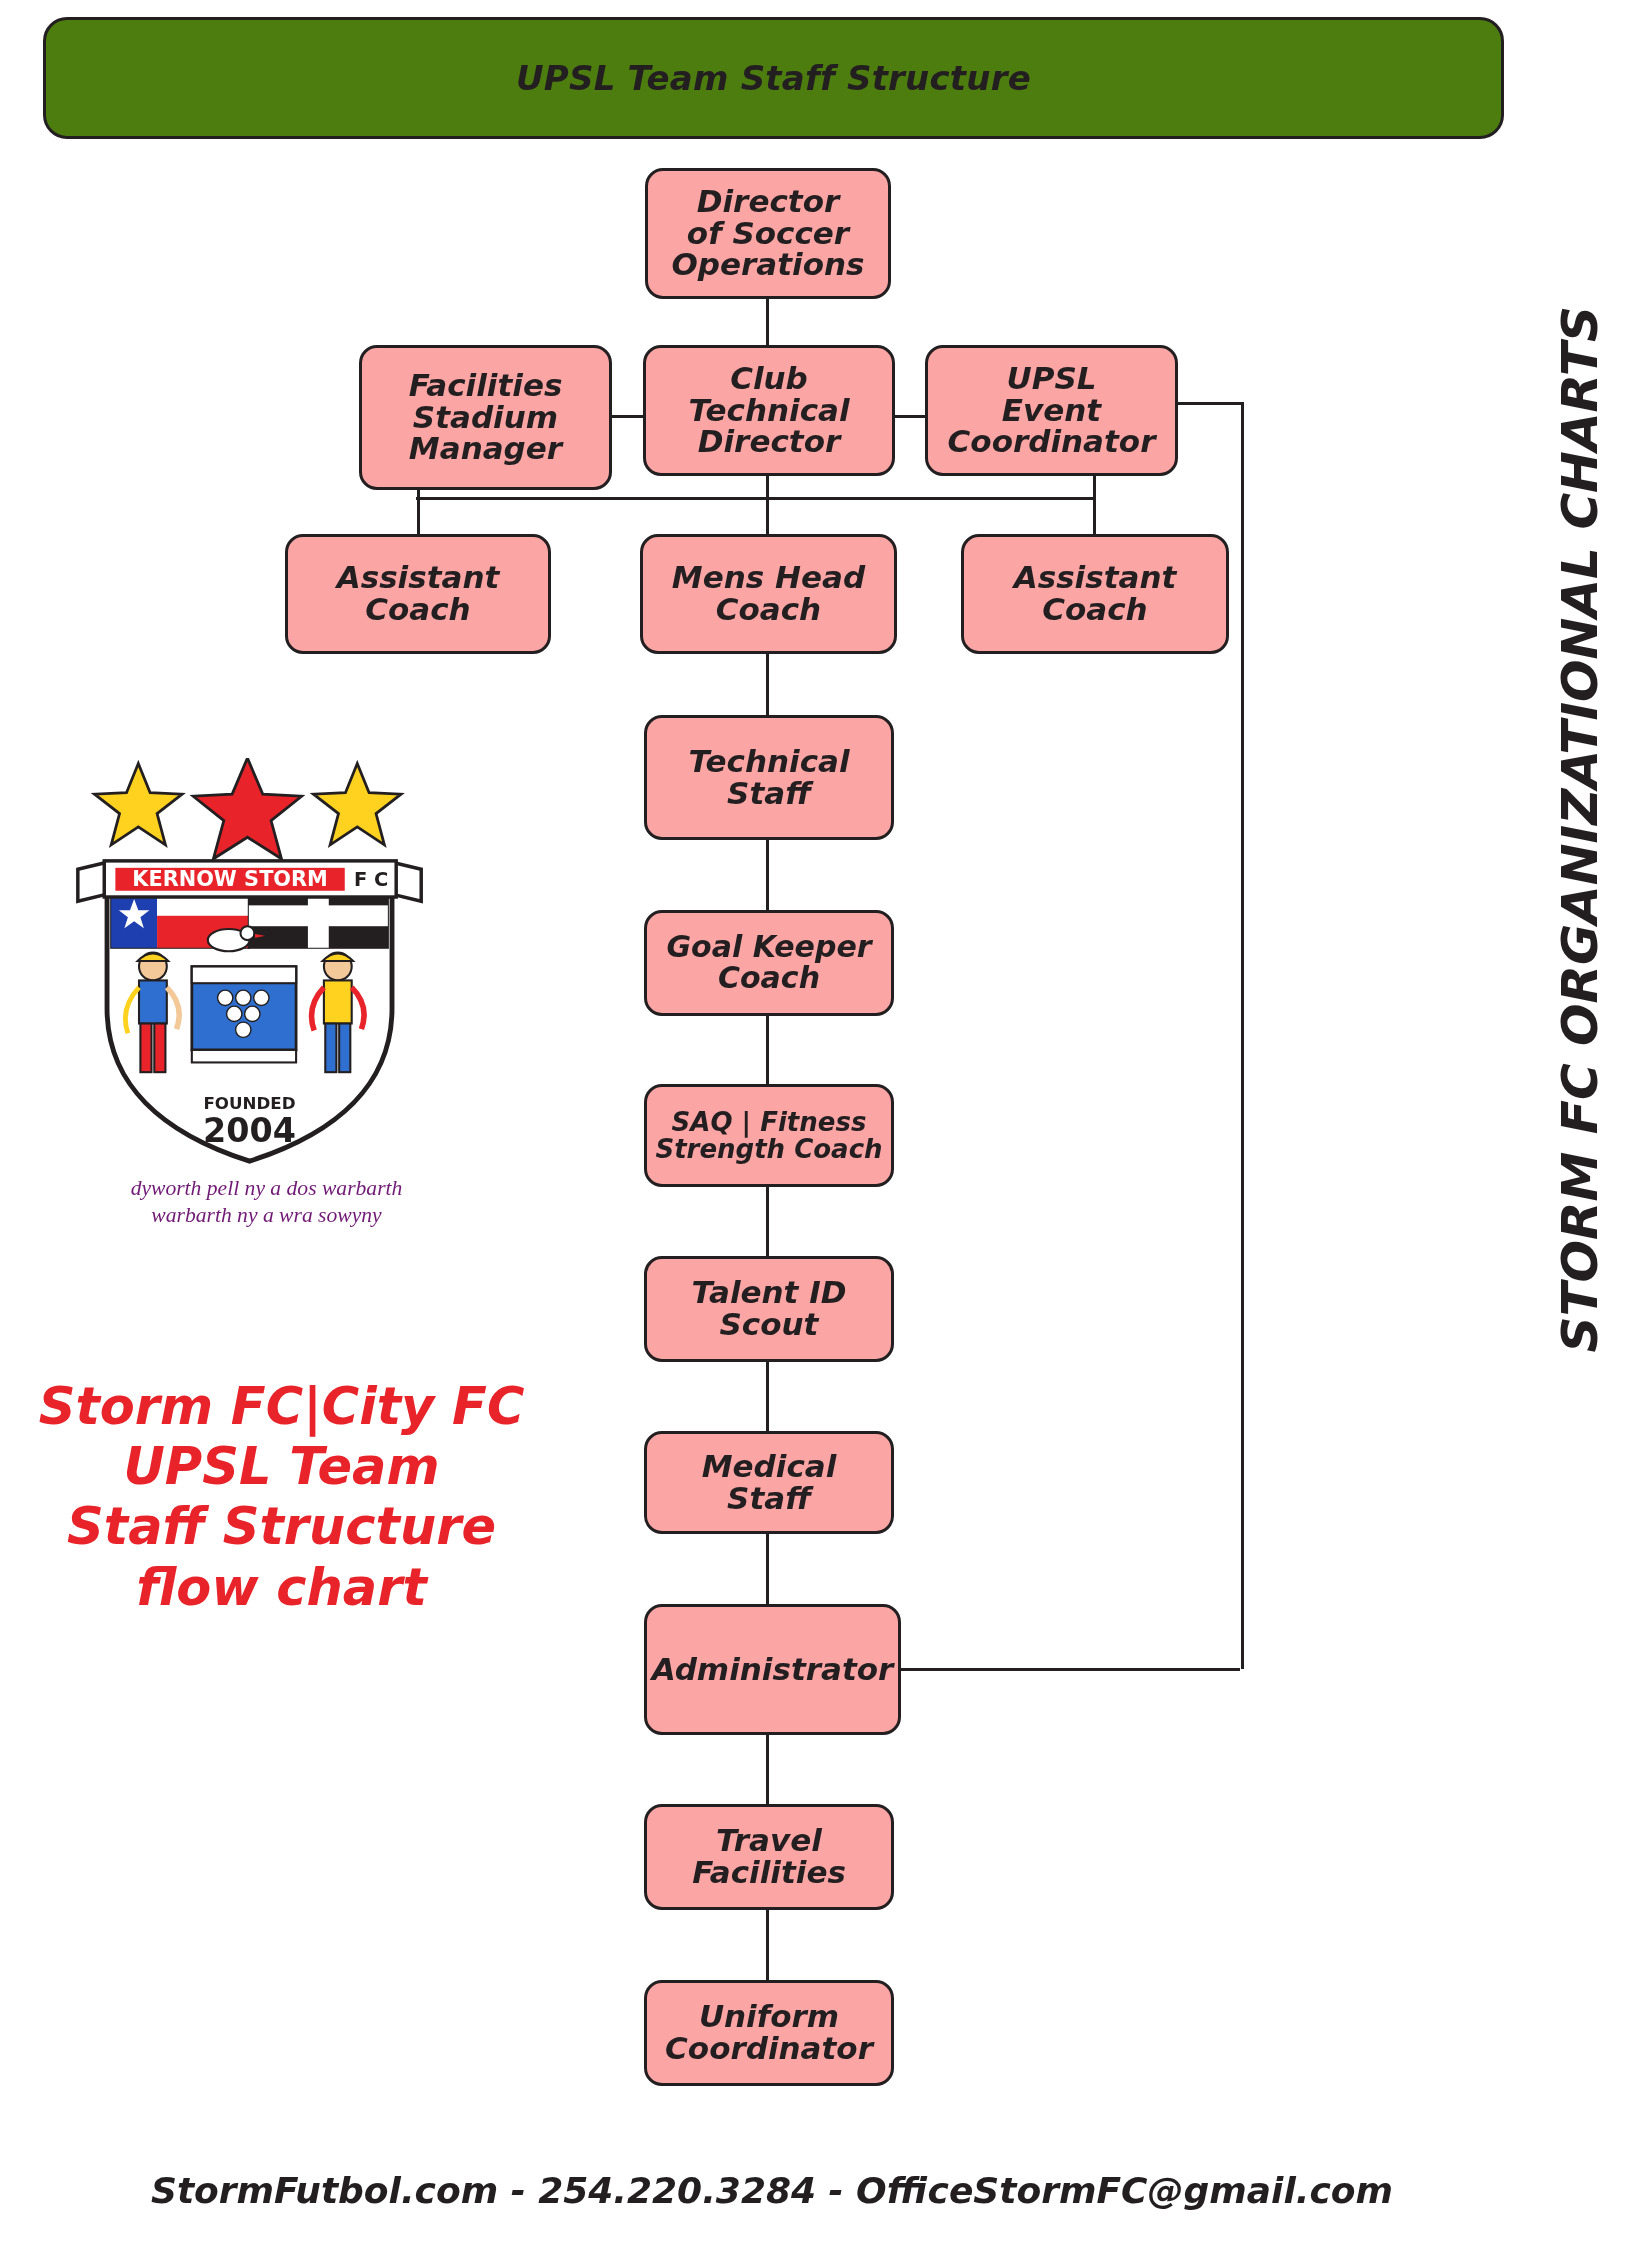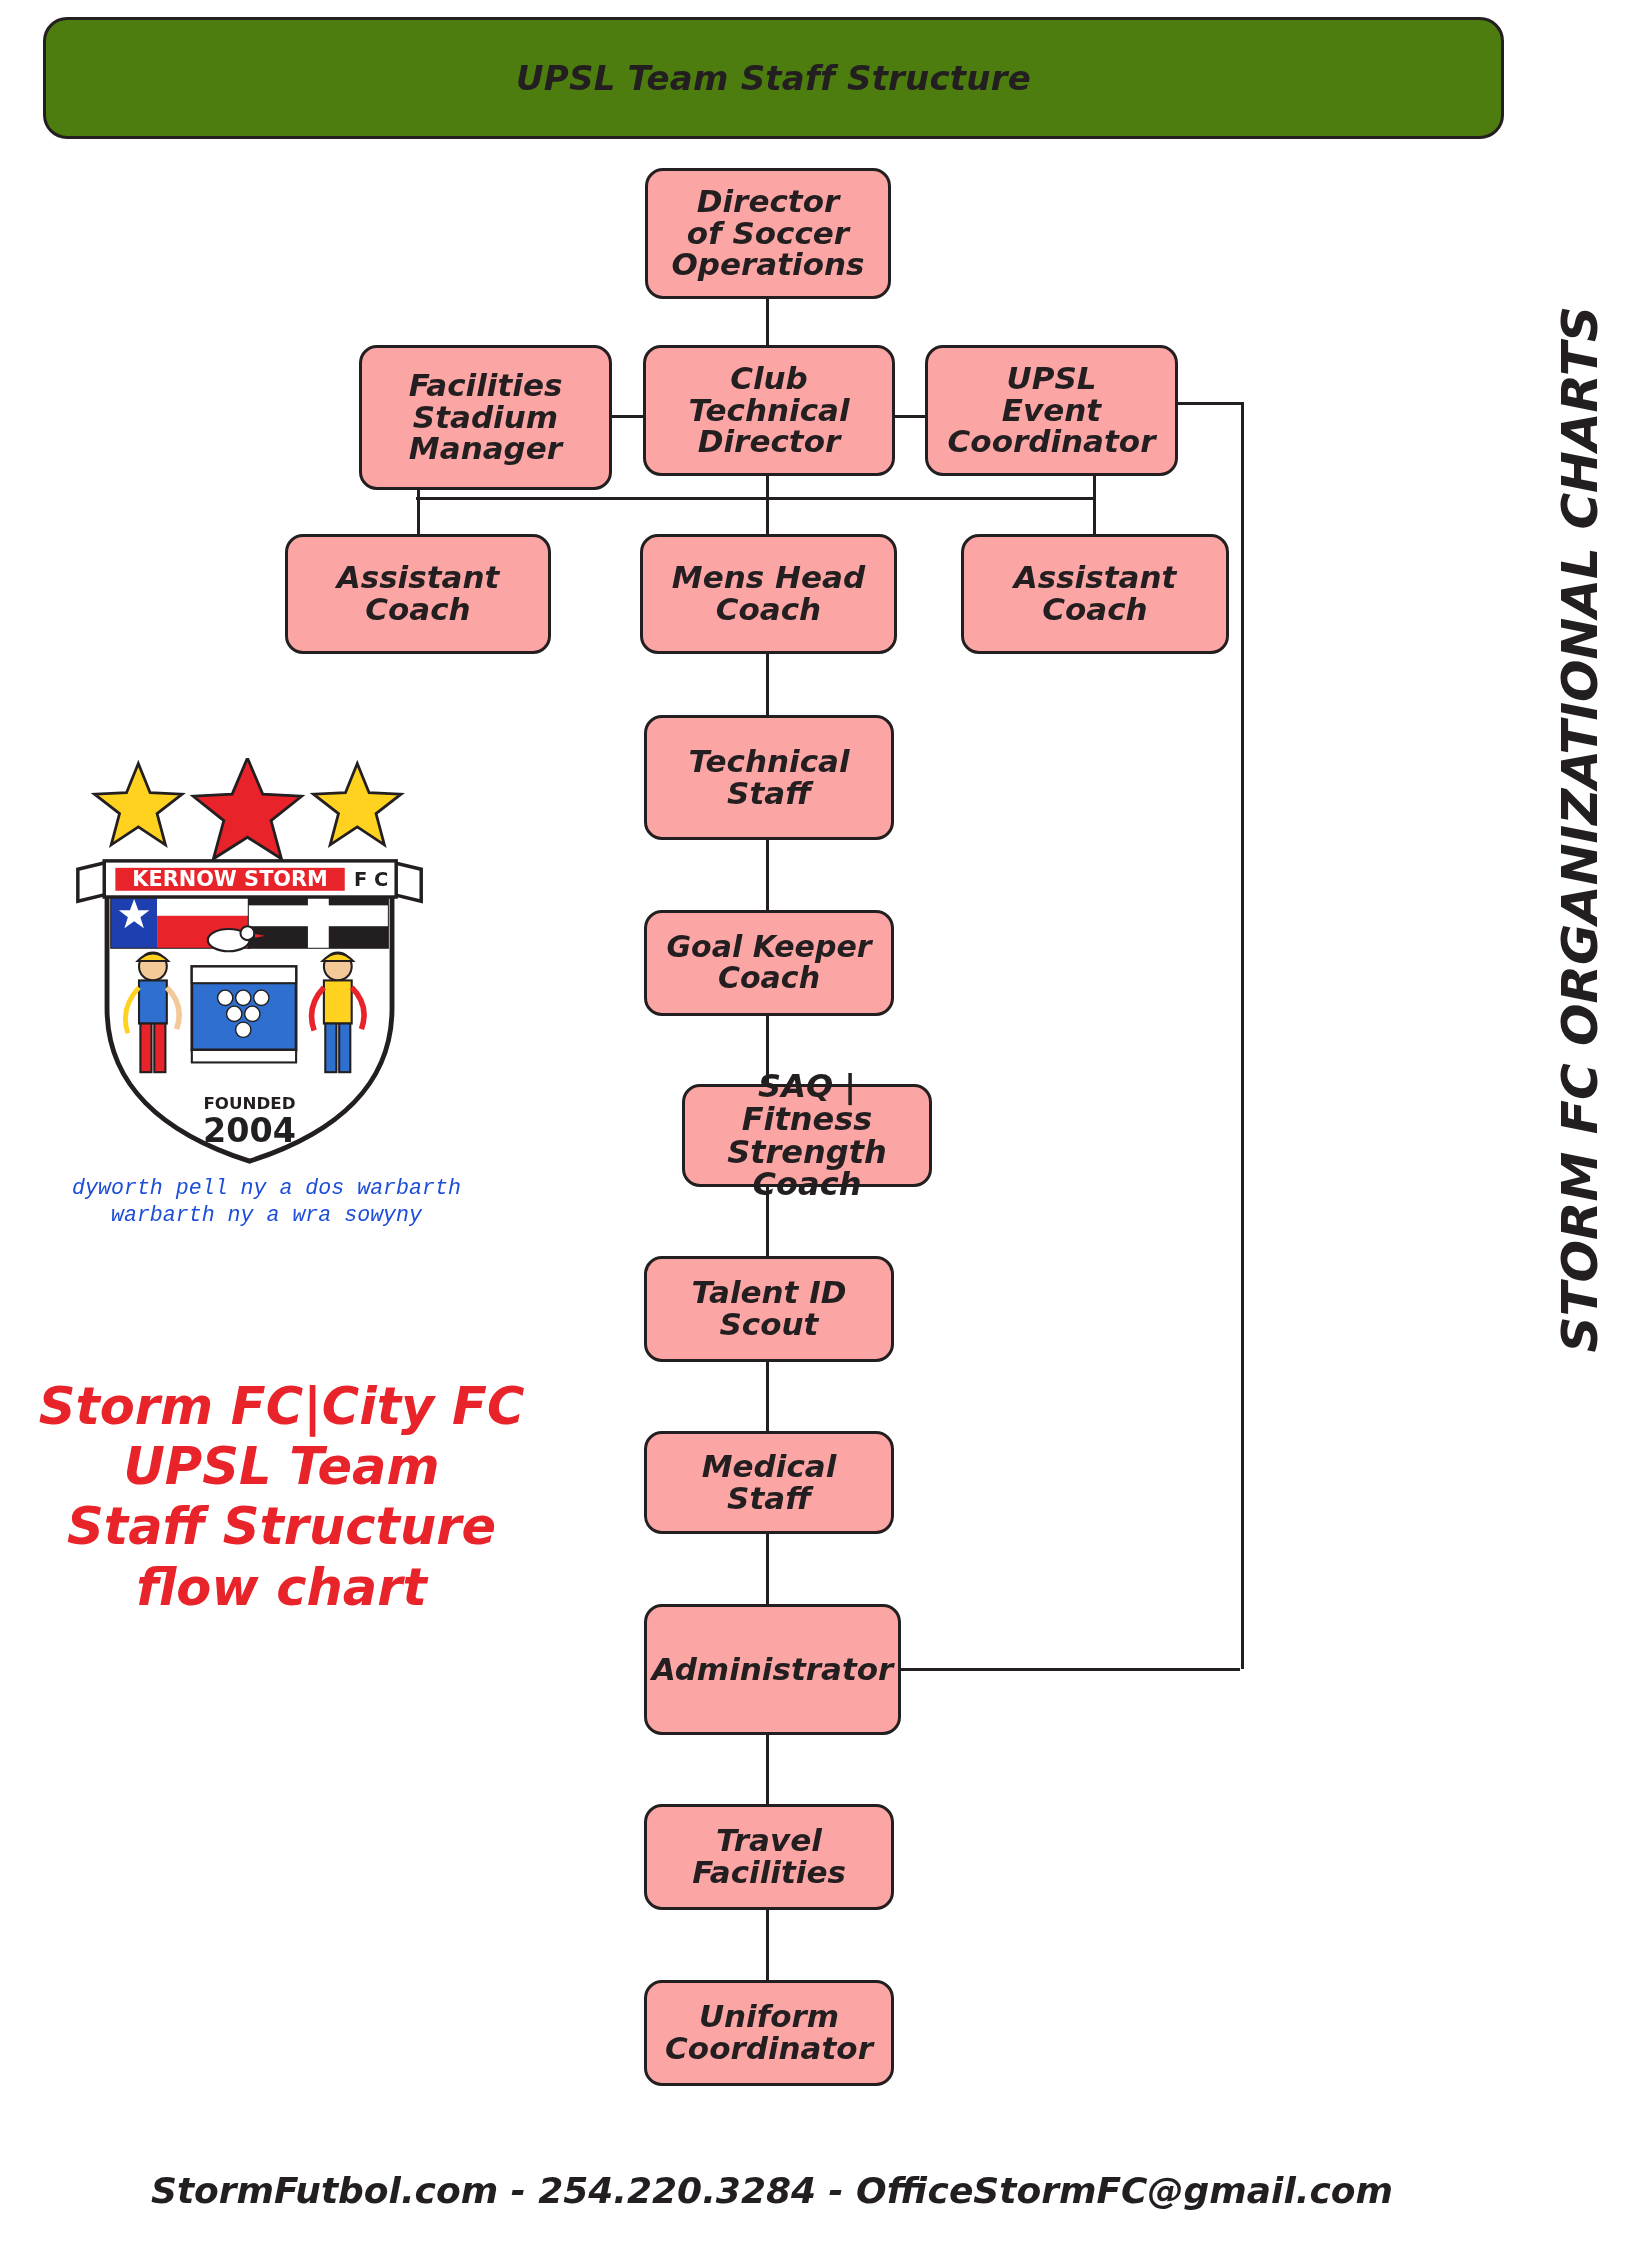--- a/index.html
+++ b/index.html
@@ -71,21 +71,21 @@
     font-style: italic;
     font-weight: bold;
     color: #231f20;
     line-height: 1.03;
     z-index: 3;
     padding: 1.4px 4.2px;
     white-space: pre-line;
   }
   .n-large { font-size: 31px; }
   .n-med   { font-size: 30px; }
-  .n-small { font-size: 32px; margin-left: 38px; }
+  .n-small { font-size: 26px; }
 
   
   .line {
     position: absolute;
     background: #231f20;
     z-index: 1;
   }
   .vline { width: 2.8px; }
   .hline { height: 2.8px; }
 
@@ -96,22 +96,22 @@
     top: 758px;
     width: 501px;
     height: 487px;
   }
   #crest-svg { position: absolute; left: 42px; top: 0; }
   #motto {
     position: absolute;
     left: 0; top: 417px;
     width: 487px;
     text-align: center;
-    color: #1d4ed8;
-    font-family: Liberation Mono, monospace;
+    color: #701a75;
+    font-family: Liberation Serif, serif;
     font-style: italic;
     font-size: 21.6px;
     line-height: 1.25;
     white-space: pre-line;
   }
 
   
   #red-caption {
     position: absolute;
     left: 0;

